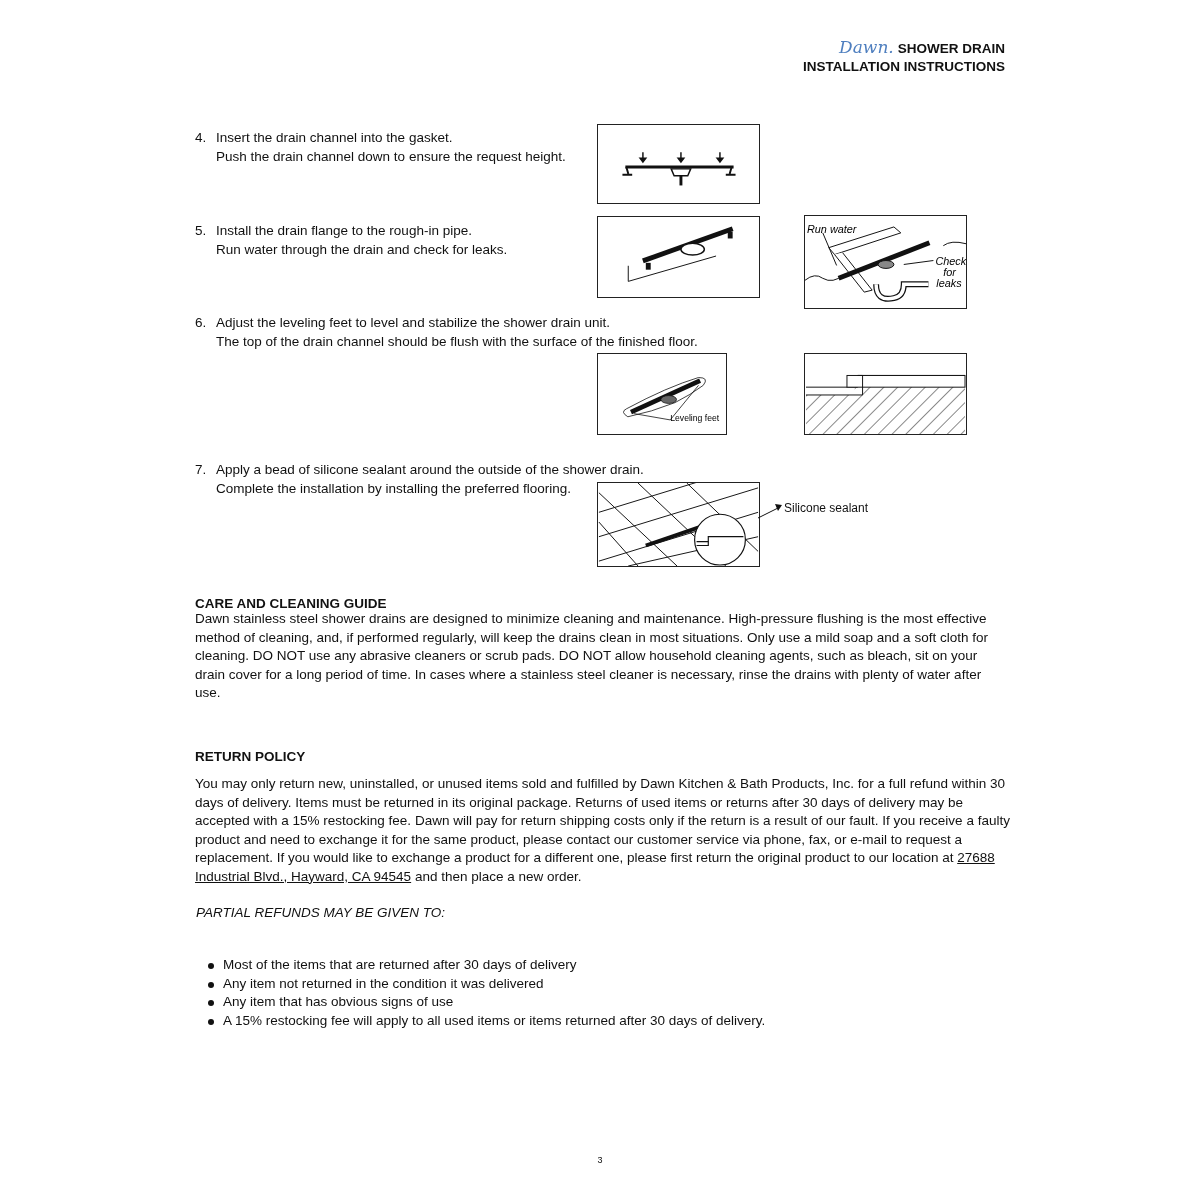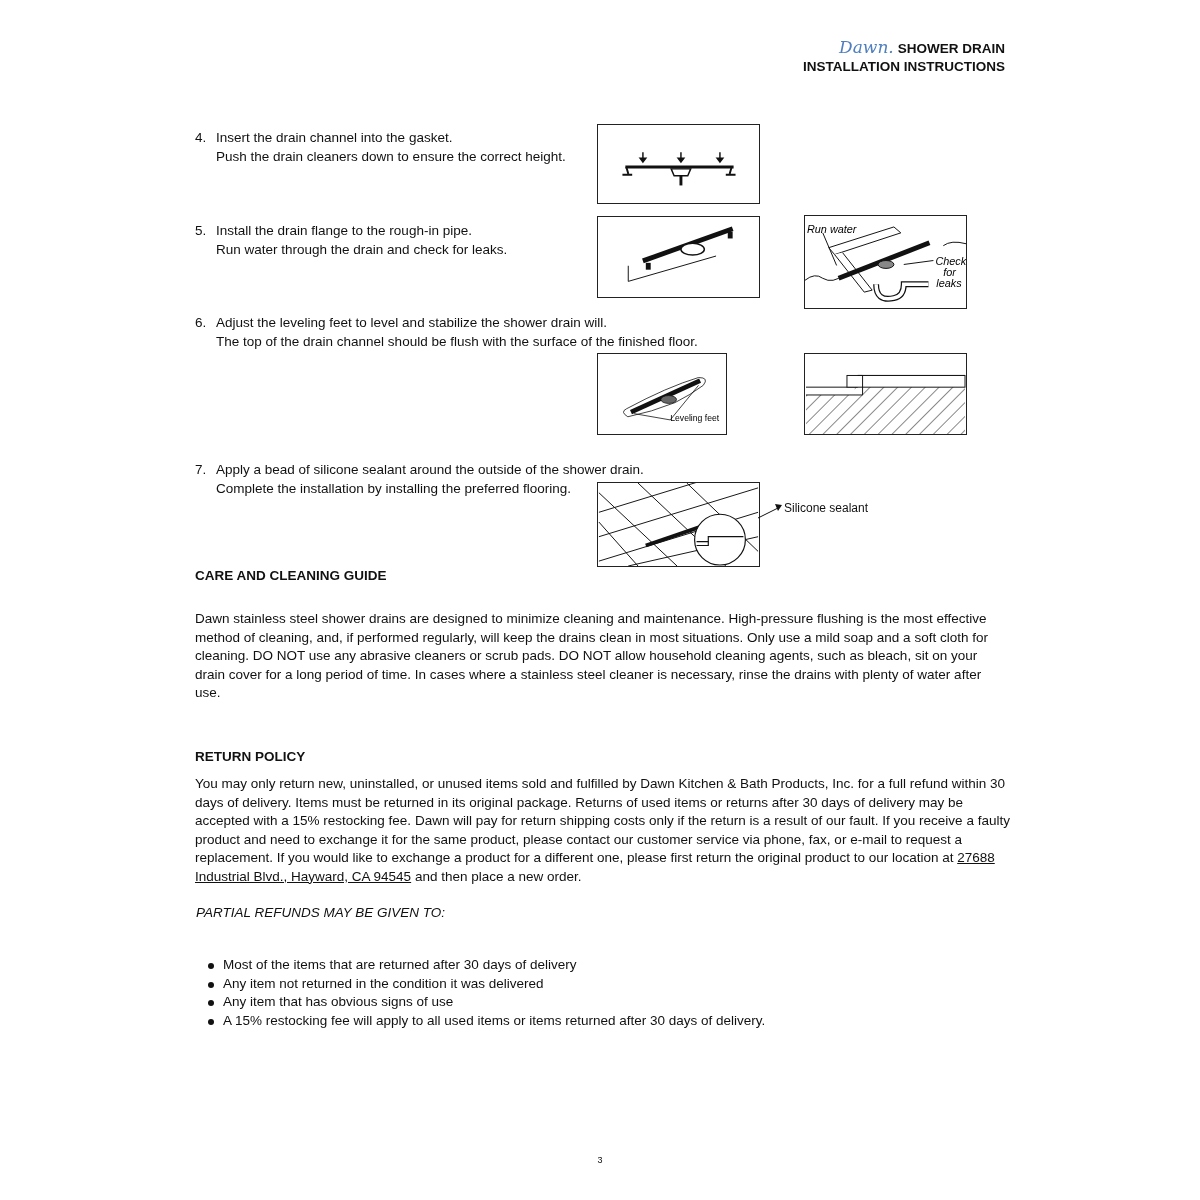--- a/index.html
+++ b/index.html
@@ -28,21 +28,21 @@
 
 <div class="abs hdr" style="top:38px;">
   <div>
     <span class="brand">Dawn.</span><span>SHOWER DRAIN</span>
   </div>
   <div>INSTALLATION INSTRUCTIONS</div>
 </div>
 
 <div class="abs step" style="top:129px;">
   <div><span class="num">4.</span><span>Insert the drain channel into the gasket.</span></div>
-  <div class="l2">Push the drain cleaners down to ensure the correct height.</div>
+  <div class="l2">Push the drain channel down to ensure the request height.</div>
 </div>
 <div class="abs fig" style="left:597px; top:124px; width:163px; height:80px;">
   <svg viewBox="0 0 163 80">
     <line x1="27" y1="43" x2="138" y2="43" stroke="#111" stroke-width="3"></line>
     <path d="M28 43 L30 50 M24 51 h10" stroke="#111" stroke-width="2" fill="none"></path>
     <path d="M136 43 L134 50 M130 51 h10" stroke="#111" stroke-width="2" fill="none"></path>
     <path d="M74 45 h20 l-3 7 h-14 z" stroke="#111" stroke-width="1.5" fill="#fff"></path>
     <line x1="84" y1="52" x2="84" y2="62" stroke="#111" stroke-width="3"></line>
     <g stroke="#111" stroke-width="1.5" fill="#111">
       <line x1="45" y1="28" x2="45" y2="35"></line>
@@ -81,21 +81,21 @@
     <line x1="18" y1="12" x2="32" y2="45" stroke="#111" stroke-width="1"></line>
     <line x1="130" y1="40" x2="100" y2="44" stroke="#111" stroke-width="1"></line>
     <text x="2" y="12" font-size="11" font-family="Liberation Sans, sans-serif">Run water</text>
     <text x="132" y="45" font-size="11" font-family="Liberation Sans, sans-serif">Check</text>
     <text x="140" y="56" font-size="11" font-family="Liberation Sans, sans-serif">for</text>
     <text x="133" y="67" font-size="11" font-family="Liberation Sans, sans-serif">leaks</text>
   </svg>
 </div>
 
 <div class="abs step" style="top:314px;">
-  <div><span class="num">6.</span><span>Adjust the leveling feet to level and stabilize the shower drain will.</span></div>
+  <div><span class="num">6.</span><span>Adjust the leveling feet to level and stabilize the shower drain unit.</span></div>
   <div class="l2">The top of the drain channel should be flush with the surface of the finished floor.</div>
 </div>
 <div class="abs fig" style="left:597px; top:353px; width:130px; height:82px;">
   <svg viewBox="0 0 163 82">
     <path d="M36 60 q-8 4 2 10 q30 -6 60 -18 q20 -10 36 -22 q8 -10 -6 -10 q-40 12 -92 40z" stroke="#111" stroke-width="1" fill="#fff"></path>
     <line x1="42" y1="64" x2="130" y2="24" stroke="#111" stroke-width="6"></line>
     <ellipse cx="90" cy="48" rx="10" ry="5" fill="#666" stroke="#111"></ellipse>
     <path d="M46 66 L92 74 L128 30" stroke="#111" stroke-width="1" fill="none"></path>
     <text x="92" y="76" font-size="11" font-family="Liberation Sans, sans-serif">Leveling feet</text>
   </svg>
@@ -135,21 +135,21 @@
     <path d="M100 60 h12 v-5 h36" stroke="#111" stroke-width="1.2" fill="none"></path>
     <path d="M100 64 h12 v-4" stroke="#111" stroke-width="1.2" fill="none"></path>
   </svg>
 </div>
 <svg class="abs" style="left:758px; top:500px; width:30px; height:22px;" viewBox="0 0 30 22">
   <line x1="0" y1="18" x2="20" y2="8" stroke="#111" stroke-width="1"></line>
   <path d="M17 4 L24 5 L20 11 z" fill="#111"></path>
 </svg>
 <div class="abs label" style="left:784px; top:501px;">Silicone sealant</div>
 
-<div class="abs sec-title" style="top:568px;">CARE AND CLEANING GUIDE</div>
+<div class="abs sec-title" style="top:596px;">CARE AND CLEANING GUIDE</div>
 <div class="abs para" style="top:610px;">Dawn stainless steel shower drains are designed to minimize cleaning and maintenance. High-pressure flushing is the most effective method of cleaning, and, if performed regularly, will keep the drains clean in most situations. Only use a mild soap and a soft cloth for cleaning. DO NOT use any abrasive cleaners or scrub pads. DO NOT allow household cleaning agents, such as bleach, sit on your drain cover for a long period of time. In cases where a stainless steel cleaner is necessary, rinse the drains with plenty of water after use.</div>
 
 <div class="abs sec-title" style="top:749px;">RETURN POLICY</div>
 <div class="abs para" style="top:775px;">
   <span>You may only return new, uninstalled, or unused items sold and fulfilled by Dawn Kitchen &amp; Bath Products, Inc. for a full refund within 30 days of delivery. Items must be returned in its original package. Returns of used items or returns after 30 days of delivery may be accepted with a 15% restocking fee. Dawn will pay for return shipping costs only if the return is a result of our fault. If you receive a faulty product and need to exchange it for the same product, please contact our customer service via phone, fax, or e-mail to request a replacement. If you would like to exchange a product for a different one, please first return the original product to our location at </span><u>27688 Industrial Blvd., Hayward, CA 94545</u><span> and then place a new order.</span>
 </div>
 
 <div class="abs pr-title" style="top:905px;">PARTIAL REFUNDS MAY BE GIVEN TO:</div>
 <ul class="abs bullets" style="top:922px;margin-top:34px;">
   <li><span class="dot"></span><span>Most of the items that are returned after 30 days of delivery</span></li>

